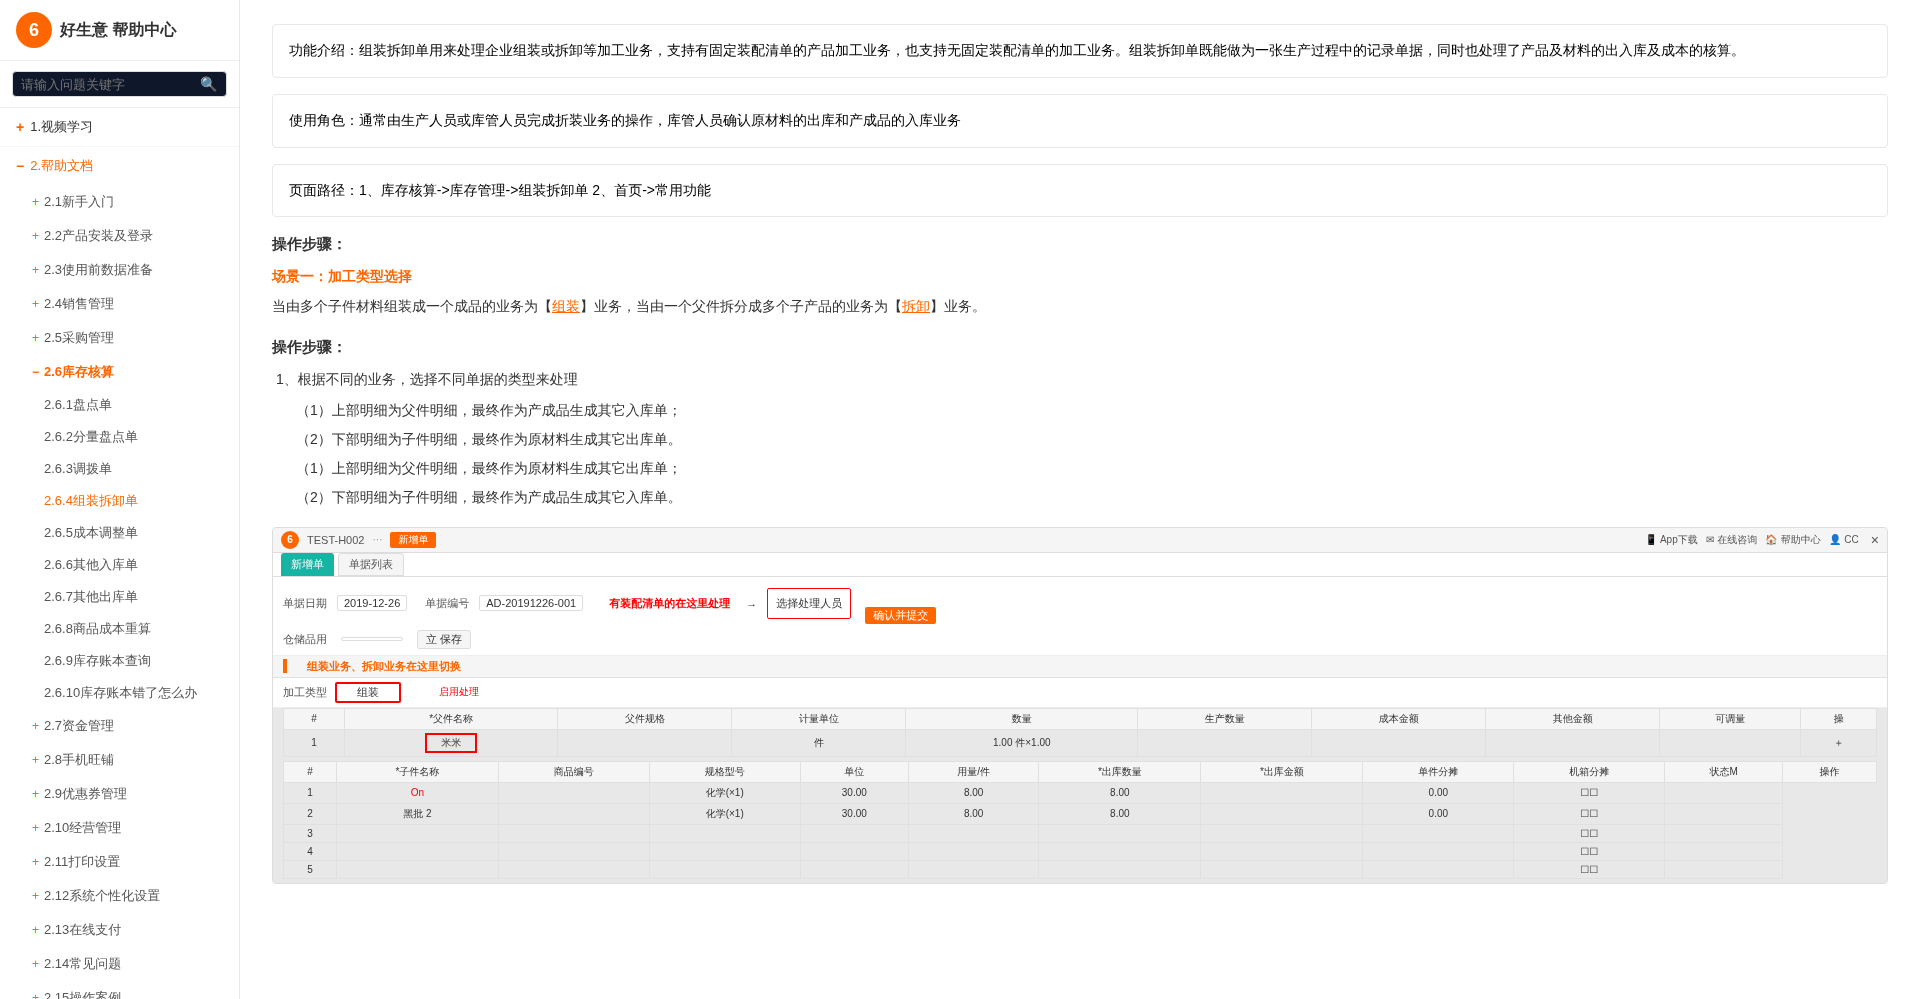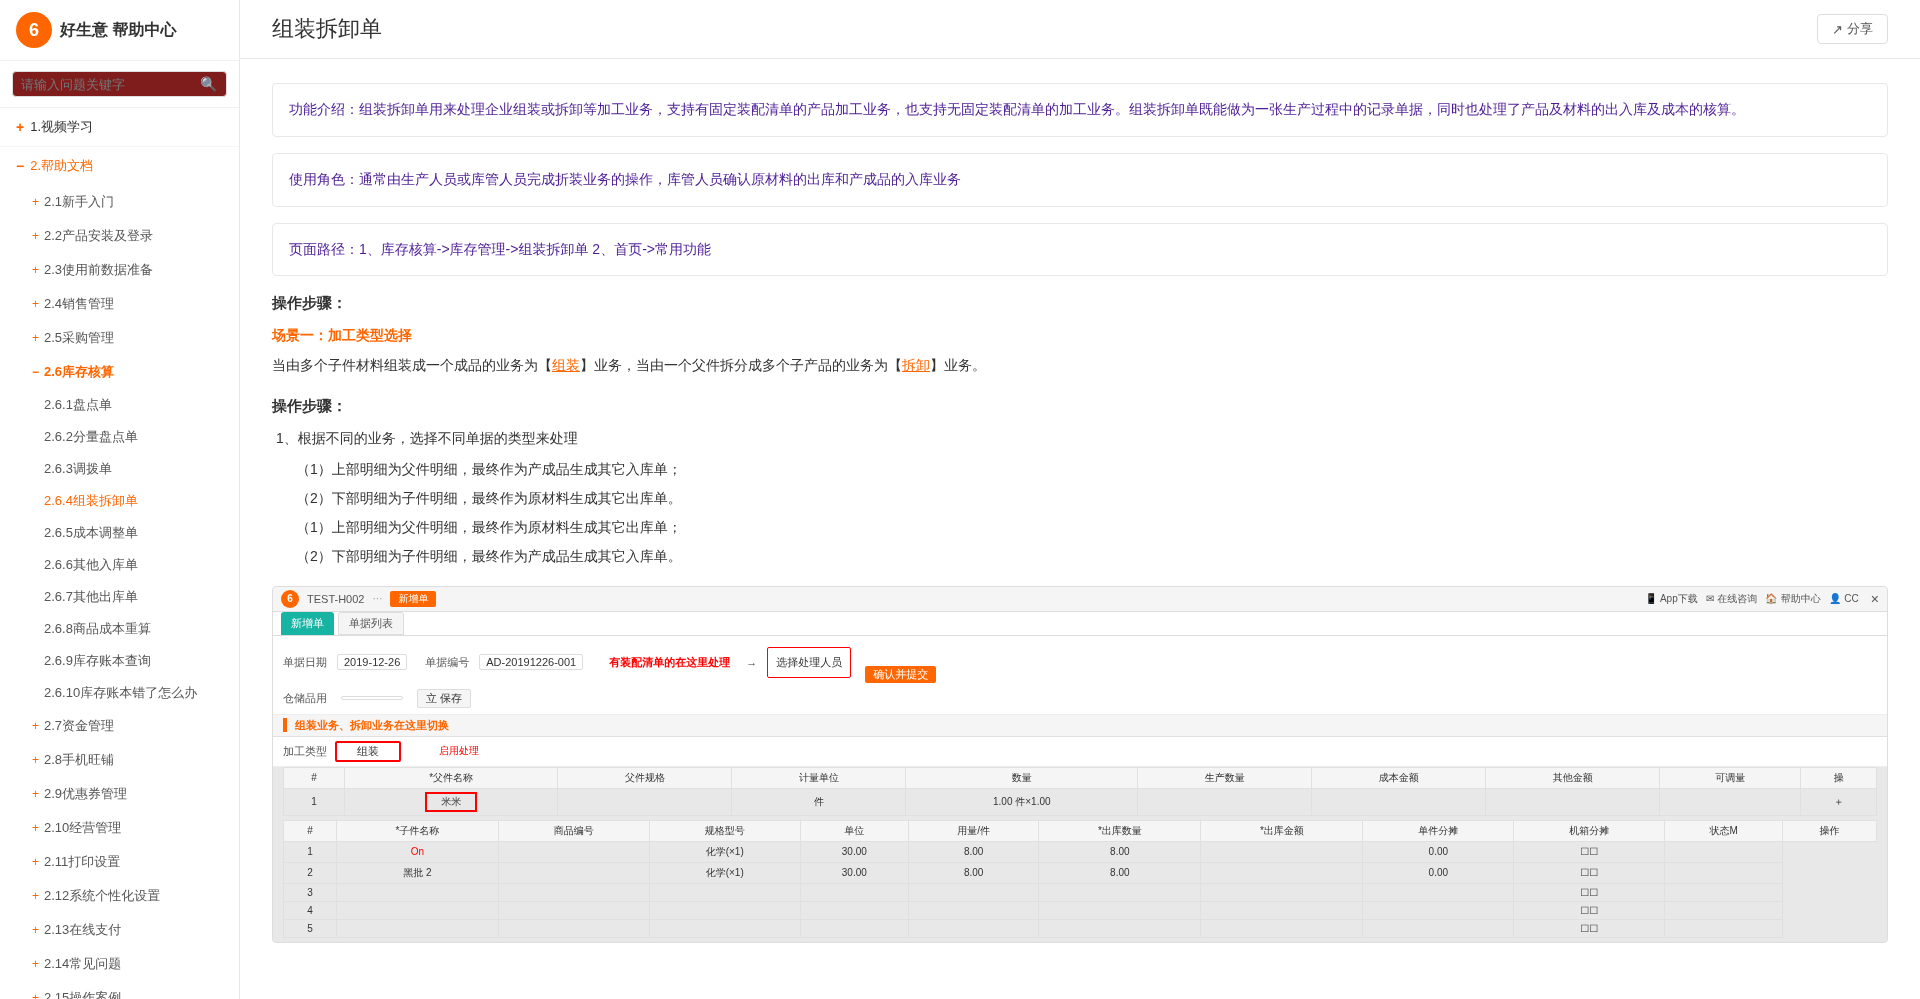--- a/index.html
+++ b/index.html
@@ -45,21 +45,21 @@
     #search-area {
       padding: 10px 12px;
       border-bottom: 1px solid #f0f0f0;
     }
     #search-box {
       display: flex;
       align-items: center;
       border: 1px solid #ddd;
       border-radius: 4px;
       padding: 4px 8px;
-      background: #7f1d1d;
+      background: #0f172a;
     }
     #search-input {
       border: none;
       background: transparent;
       outline: none;
       flex: 1;
       font-size: 13px;
       color: #999;
     }
     #search-icon-btn {
@@ -155,21 +155,21 @@
       padding: 24px 32px;
       background: #fff;
     }
     .info-block {
       border: 1px solid #e8e8e8;
       border-radius: 4px;
       padding: 14px 16px;
       margin-bottom: 16px;
       font-size: 14px;
       line-height: 1.7;
-      color: #4c1d95;
+      color: #000000;
       background: #fff;
     }
     .section-title {
       font-size: 15px;
       font-weight: bold;
       color: #333;
       margin: 18px 0 10px 0;
     }
     .section-subtitle {
       font-size: 14px;
@@ -355,27 +355,20 @@
         <div class="nav-sub-item">
           <span style="color:#f60;margin-right:5px;font-size:12px;">+</span>
           <span>2.15操作案例</span>
         </div>
       </div>
     </div>
   </div>
 </div>
 
 <div id="main">
-  <div id="header">
-    <h1 id="page-title">组装拆卸单</h1>
-    <button id="share-btn">
-      <span style="font-size:13px;">↗</span>
-      <span>分享</span>
-    </button>
-  </div>
 
   <div id="content-area">
 
     <div class="info-block">
       <span>功能介绍：组装拆卸单用来处理企业组装或拆卸等加工业务，支持有固定装配清单的产品加工业务，也支持无固定装配清单的加工业务。组装拆卸单既能做为一张生产过程中的记录单据，同时也处理了产品及材料的出入库及成本的核算。</span>
     </div>
 
     <div class="info-block">
       <span>使用角色：通常由生产人员或库管人员完成折装业务的操作，库管人员确认原材料的出库和产成品的入库业务</span>
     </div>
@@ -432,21 +425,21 @@
             <span style="border:1px solid red;padding:7px 8px;border-radius:2px;background:#fff;font-size:11px;cursor:pointer;">选择处理人员</span>
             <span style="background:#f60;color:#fff;padding:1px 8px;border-radius:2px;font-size:11px;cursor:pointer;margin-left:4px;margin-top:24px;">确认并提交</span>
           </div>
           <div style="display:flex;align-items:center;gap:14px;font-size:11px;margin-top:6px;">
             <span style="color:#555;">仓储品用</span>
             <span style="border:1px solid #ddd;padding:1px 30px;border-radius:2px;background:#fff;display:inline-block;"></span>
             <span style="background:#f5f5f5;border:1px solid #ddd;padding:1px 8px;border-radius:2px;font-size:11px;cursor:pointer;">立 保存</span>
           </div>
         </div>
 
-        <div style="background:#f5f5f5;border-bottom:1px solid #e0e0e0;padding:3px 10px;display:flex;align-items:center;gap:8px;font-size:11px;">
+        <div style="background:#f5f5f5;border-bottom:1px solid #e0e0e0;padding:3px 10px;display:flex;align-items:center;gap:20px;font-size:11px;">
           <div style="background:#f60;width:4px;height:14px;"></div>
           <span style="font-weight:bold;color:#f60;">组装业务、拆卸业务在这里切换</span>
         </div>
 
         <div style="background:#fff;padding:4px 10px;display:flex;align-items:center;gap:8px;font-size:11px;border-bottom:1px solid #eee;">
           <span style="color:#555;">加工类型</span>
           <span style="border:2px solid red;padding:1px 20px;border-radius:2px;background:#fff;">组装</span>
           <span style="margin-left:30px;color:red;font-size:10px;">启用处理</span>
         </div>
 

